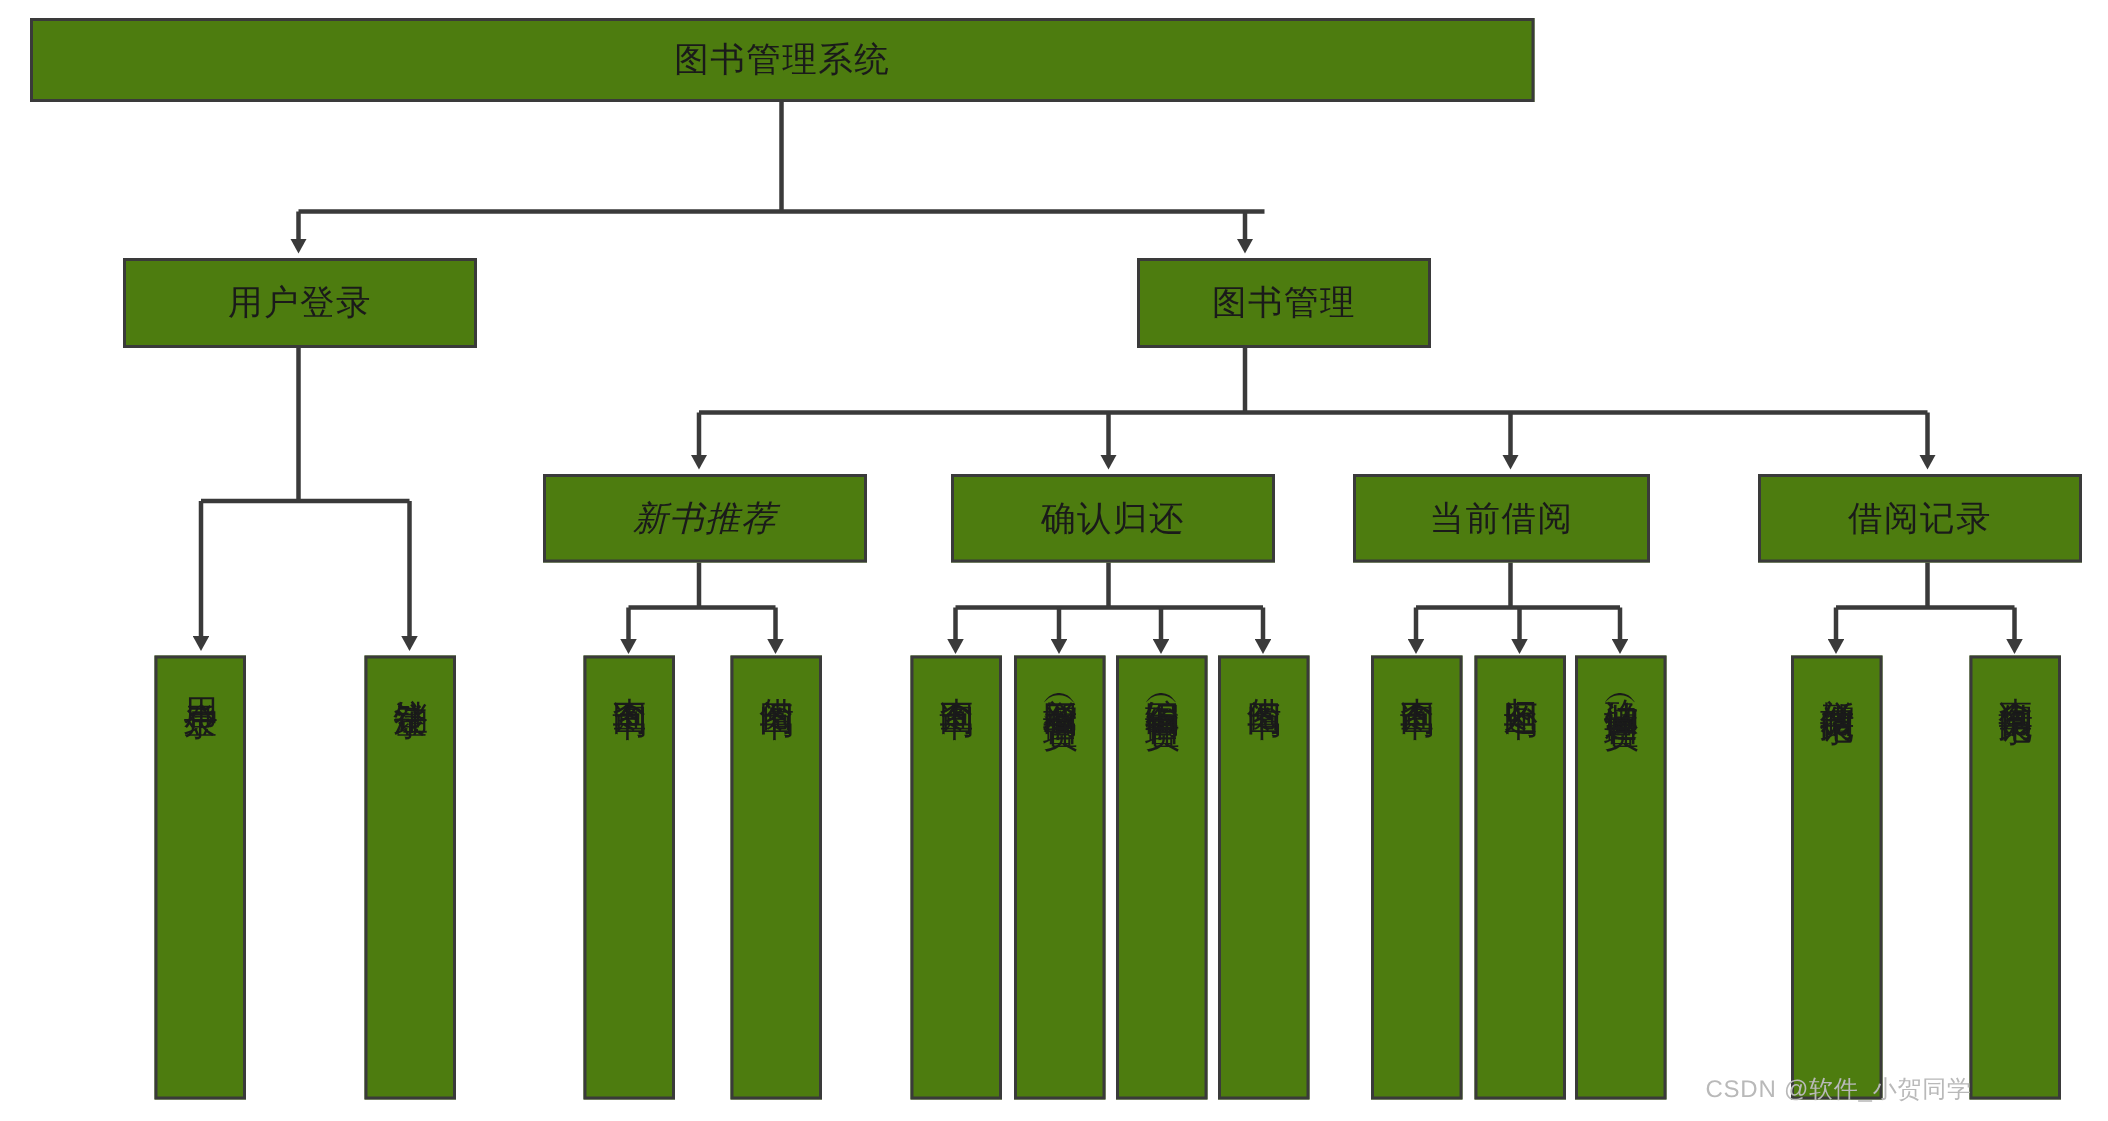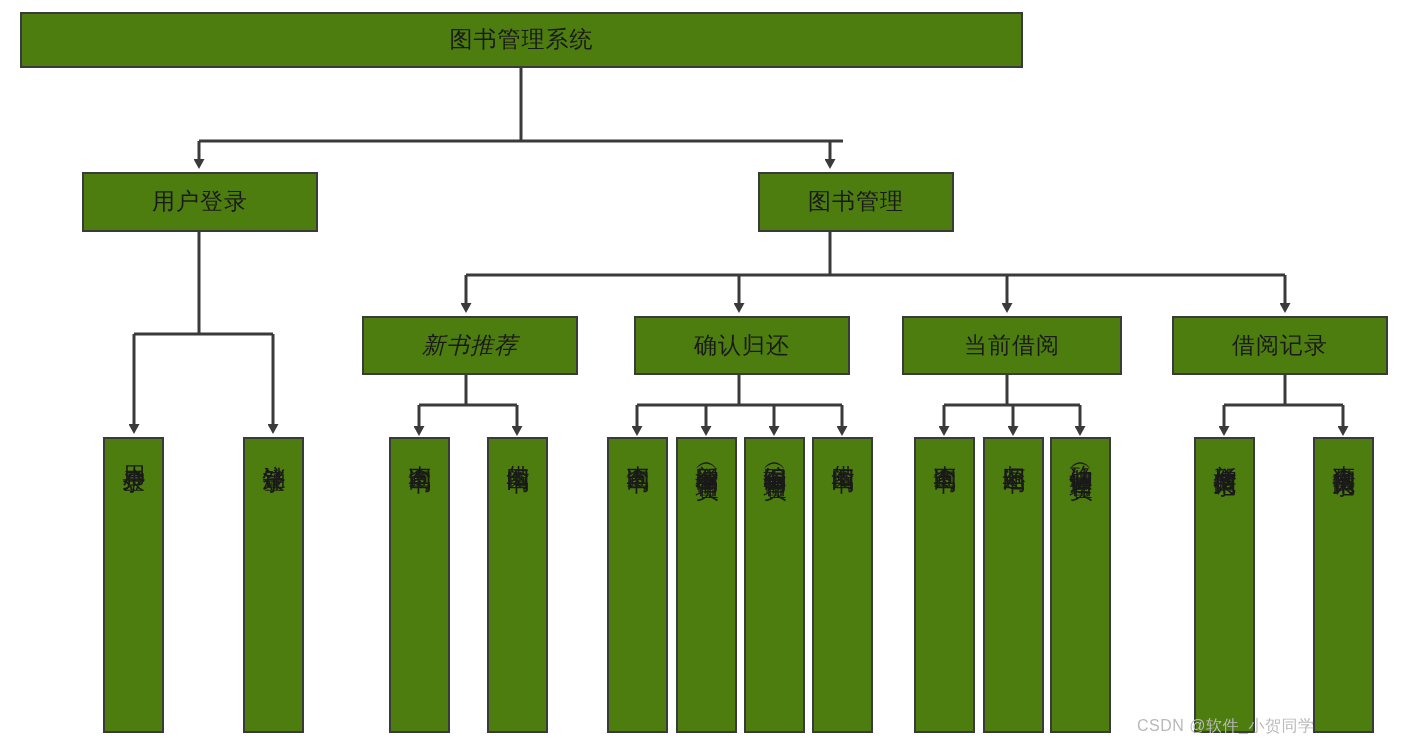--- a/index.html
+++ b/index.html
@@ -127,21 +127,21 @@
   <div class="node h" id="n-l1-1" style="left: 712px; top: 172px; width: 196px; height: 60px; margin-left: 46px;">
     <span>图书管理</span>
   </div>
 
   <div class="node h" id="n-l2-0" style="left: 362px; top: 316px; width: 216px; height: 59px; font-style: italic;">
     <span>新书推荐</span>
   </div>
   <div class="node h" id="n-l2-1" style="left: 634px; top: 316px; width: 216px; height: 59px;">
     <span>确认归还</span>
   </div>
-  <div class="node h" id="n-l2-2" style="left: 902px; top: 316px; width: 220px; height: 59px;">
+  <div class="node h" id="n-l2-2" style="left: 902px; top: 316px; width: 198px; height: 59px;">
     <span>当前借阅</span>
   </div>
   <div class="node h" id="n-l2-3" style="left: 1172px; top: 316px; width: 216px; height: 59px; align-items: center;">
     <span>借阅记录</span>
   </div>
 
   <div class="node v" id="n-lf-0" style="left: 103px; top: 437px; width: 61px; height: 296px;">
     <span>用户登录</span>
   </div>
   <div class="node v" id="n-lf-1" style="left: 243px; top: 437px; width: 61px; height: 296px;">

